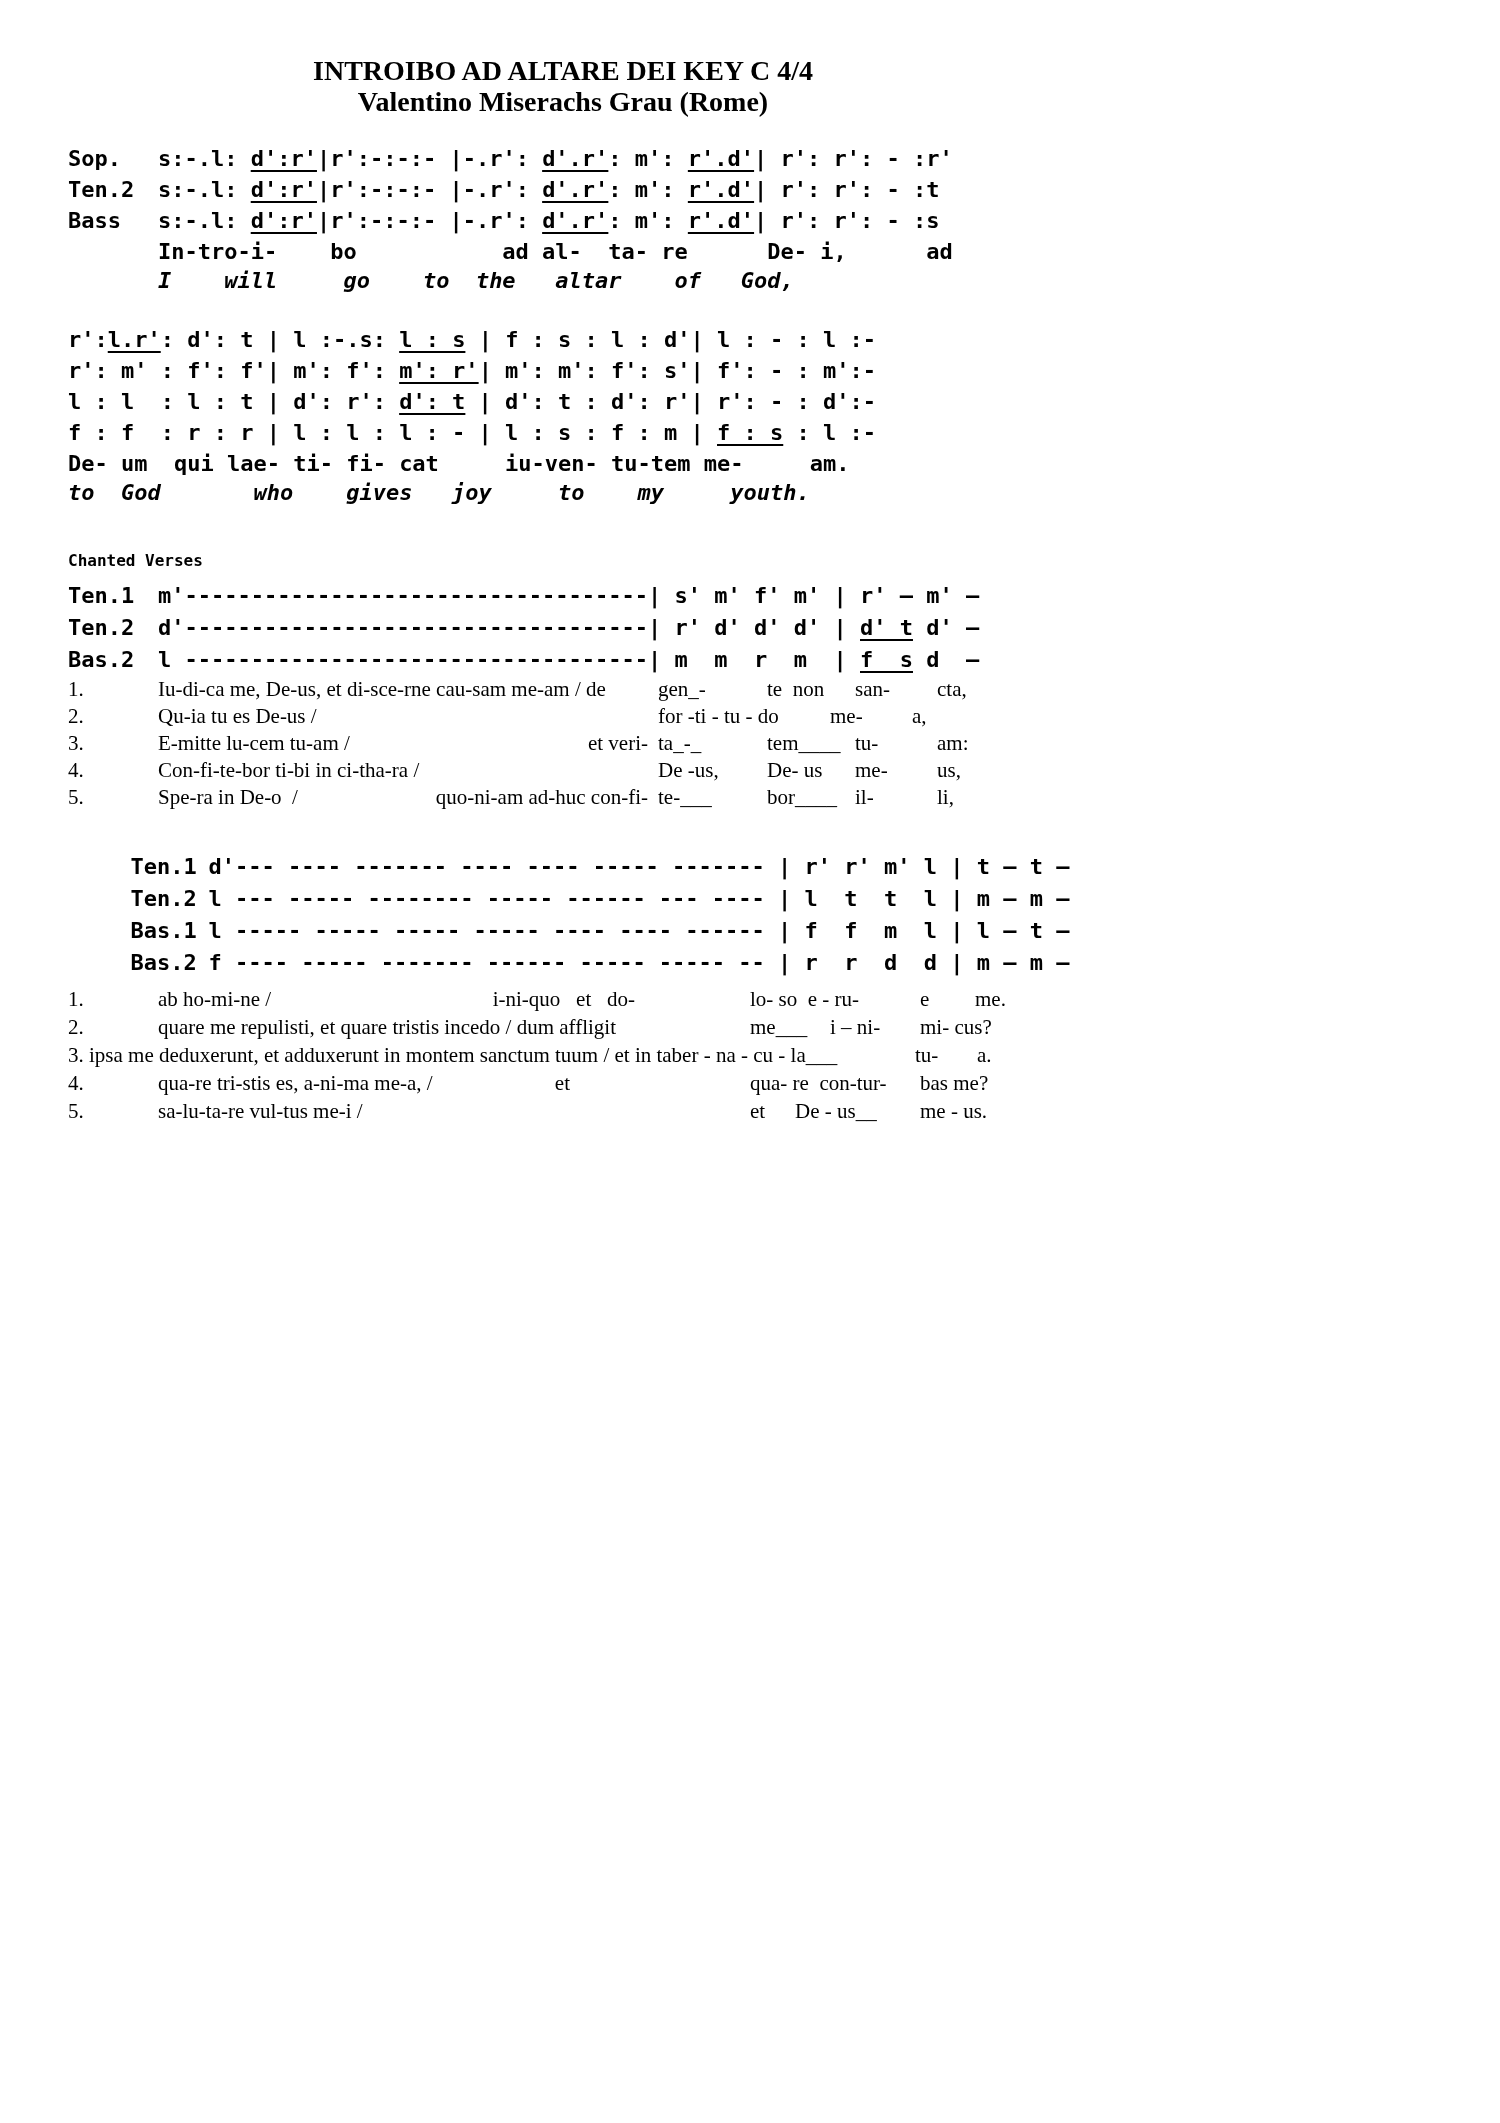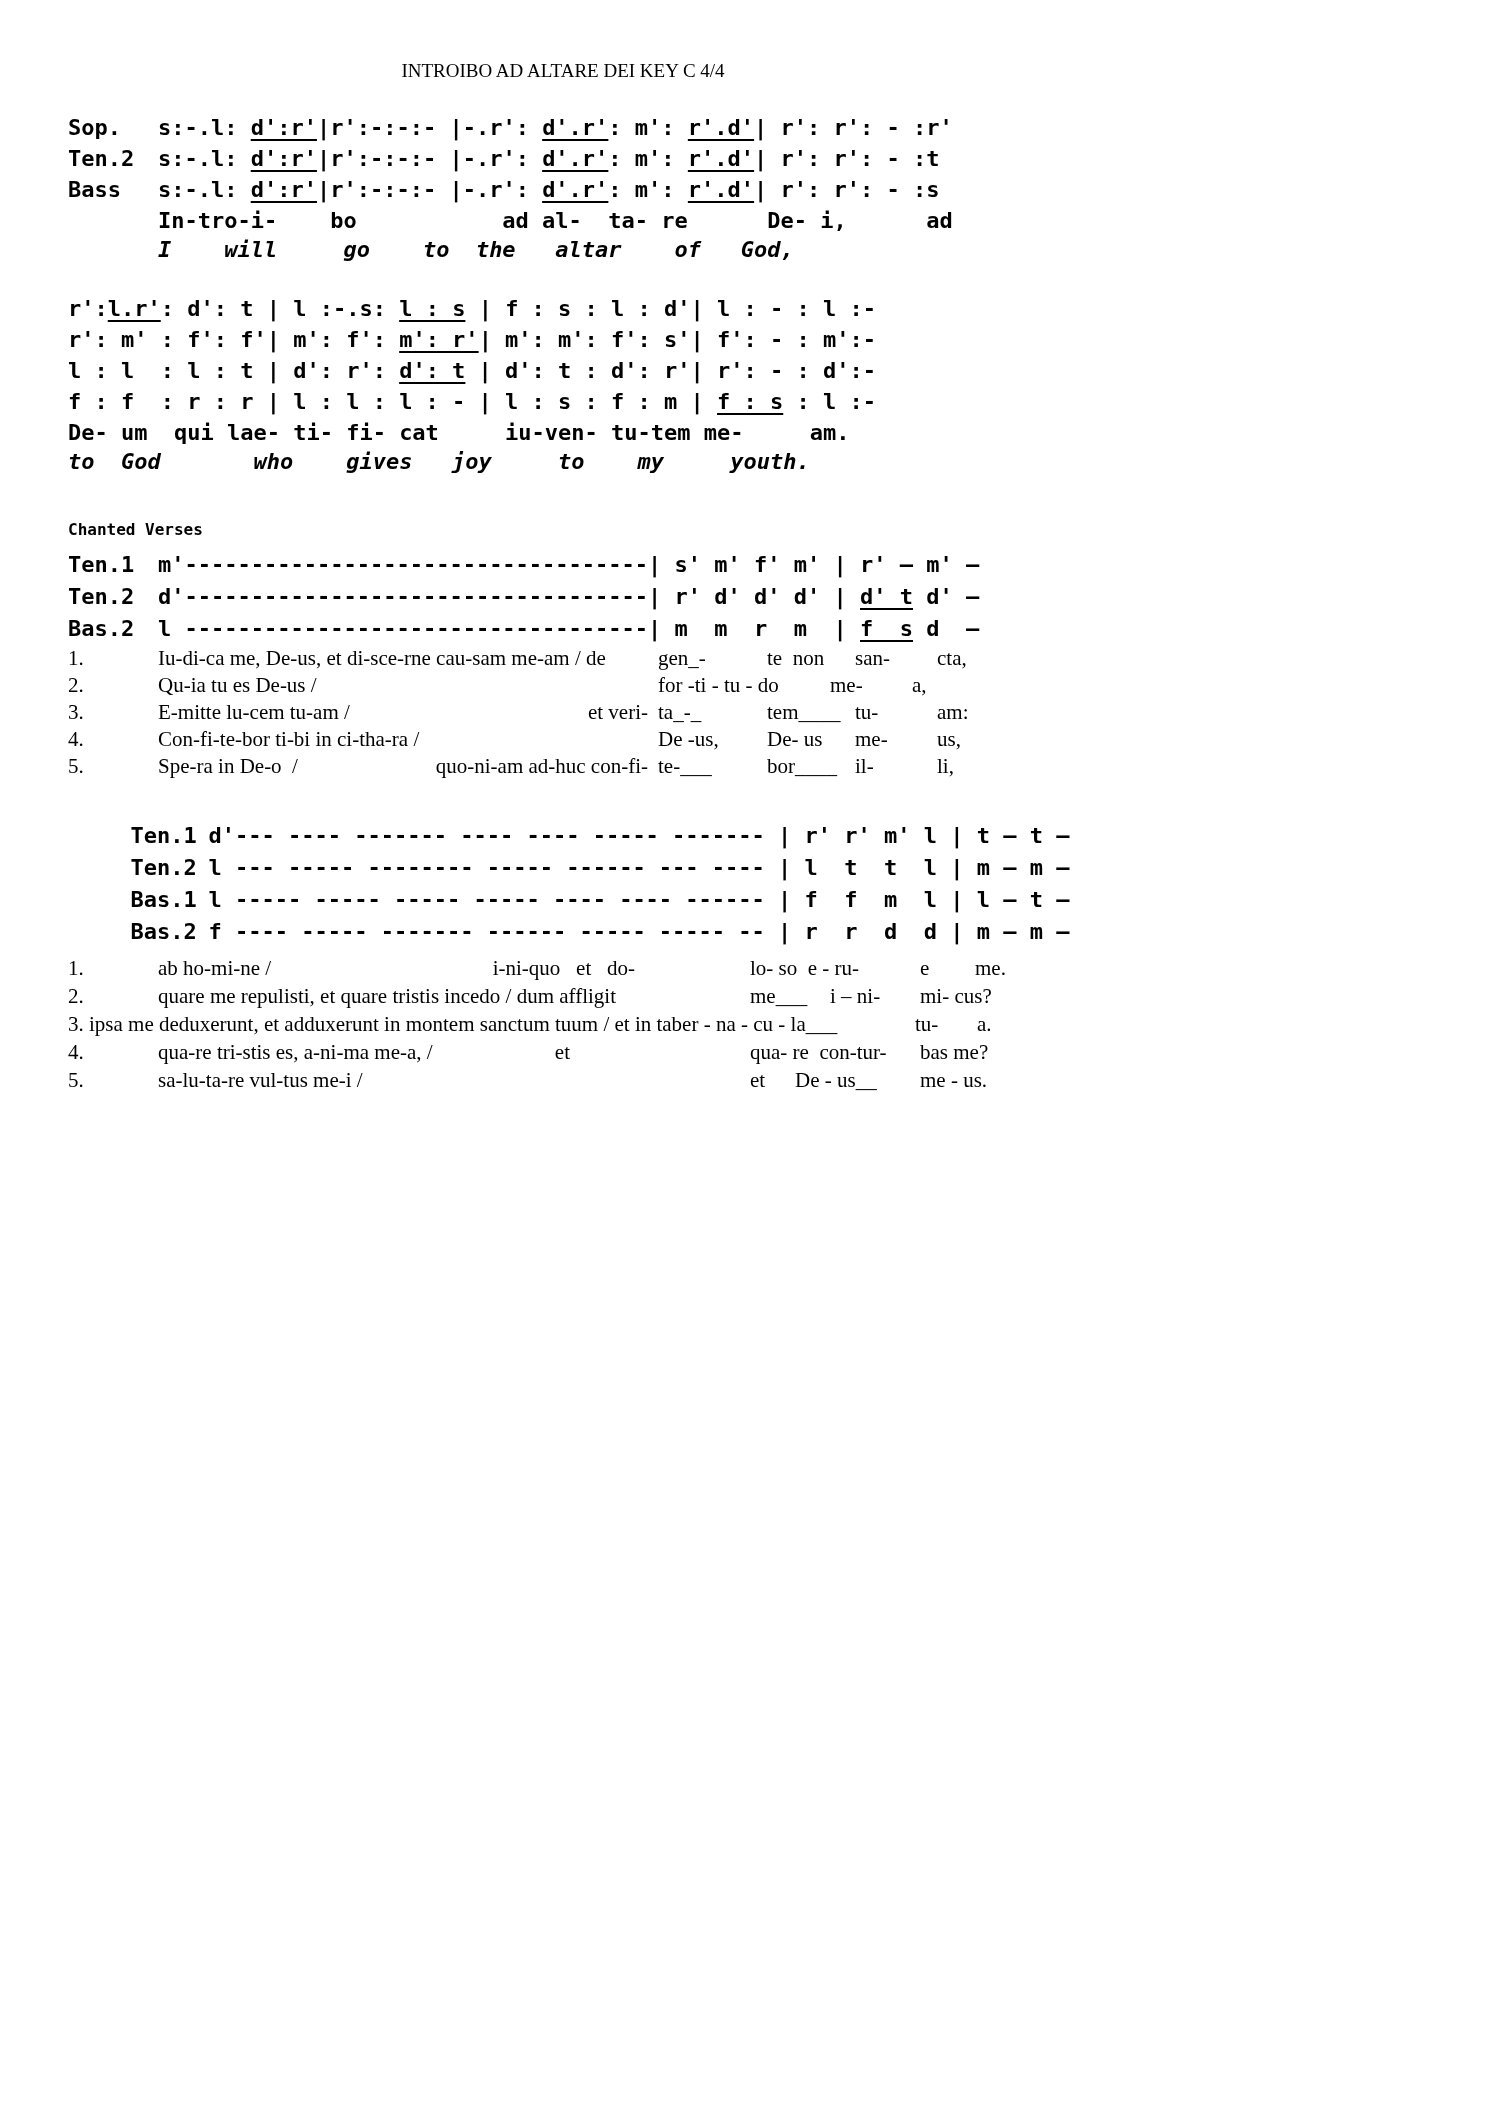--- a/index.html
+++ b/index.html
@@ -7,21 +7,21 @@
   body {
     width: 1500px; height: 2123px;
     background: #fff; color: #000;
     font-family: "Liberation Serif", serif;
     overflow: hidden;
   }
   .page { padding: 55px 0 0 68px; width: 1120px; }
 
   .heading { width: 990px; text-align: center; }
   .title, .subtitle {
-    font-weight: normal; font-size: 19px; line-height: 31px;
+    font-weight: bold; font-size: 28px; line-height: 31px;
     font-family: "Liberation Serif", serif;
   }
 
   .system { margin-top: 26px; }
   .sys2 { margin-top: 30px; }
   .nline {
     font-family: "DejaVu Sans Mono", monospace;
     font-weight: bold; font-size: 22px; line-height: 31px;
     white-space: pre;
   }
@@ -58,20 +58,21 @@
   .mr105 { margin-right: 105px; }
   .mr170 { margin-right: 170px; }
 </style>
 </head>
 <body>
 
 <div class="page">
 
   <header class="heading">
     <div class="title">INTROIBO AD ALTARE DEI KEY C 4/4</div>
+    <div class="subtitle">Valentino Miserachs Grau (Rome)</div>
   </header>
 
   <section class="system">
     <div class="nline"><span class="nlabel">Sop.</span><span><span>s:-.l: </span><span class="u">d':r'</span><span>|r':-:-:- |-.r': </span><span class="u">d'.r'</span><span>: m': </span><span class="u">r'.d'</span><span>| r': r': - :r'</span></span></div>
     <div class="nline"><span class="nlabel">Ten.2</span><span><span>s:-.l: </span><span class="u">d':r'</span><span>|r':-:-:- |-.r': </span><span class="u">d'.r'</span><span>: m': </span><span class="u">r'.d'</span><span>| r': r': - :t</span></span></div>
     <div class="nline"><span class="nlabel">Bass</span><span><span>s:-.l: </span><span class="u">d':r'</span><span>|r':-:-:- |-.r': </span><span class="u">d'.r'</span><span>: m': </span><span class="u">r'.d'</span><span>| r': r': - :s</span></span></div>
     <div class="nline ind">In-tro-i-    bo           ad al-  ta- re      De- i,      ad</div>
     <div class="nline trans ind">I    will     go    to  the   altar    of   God,</div>
   </section>
 

